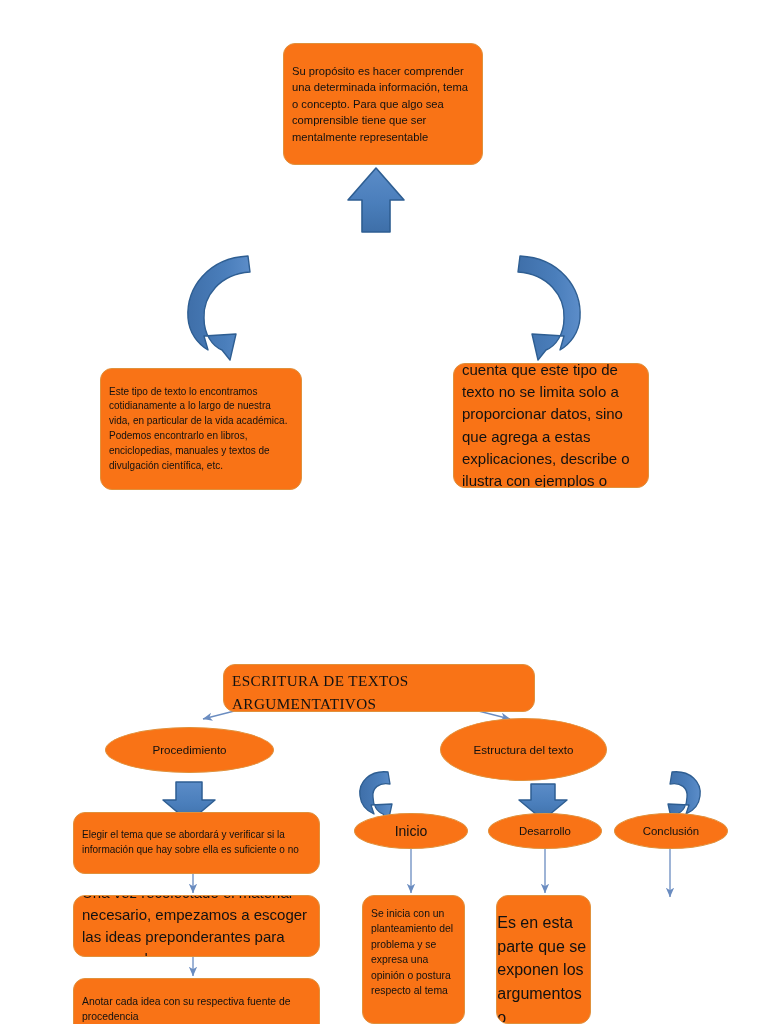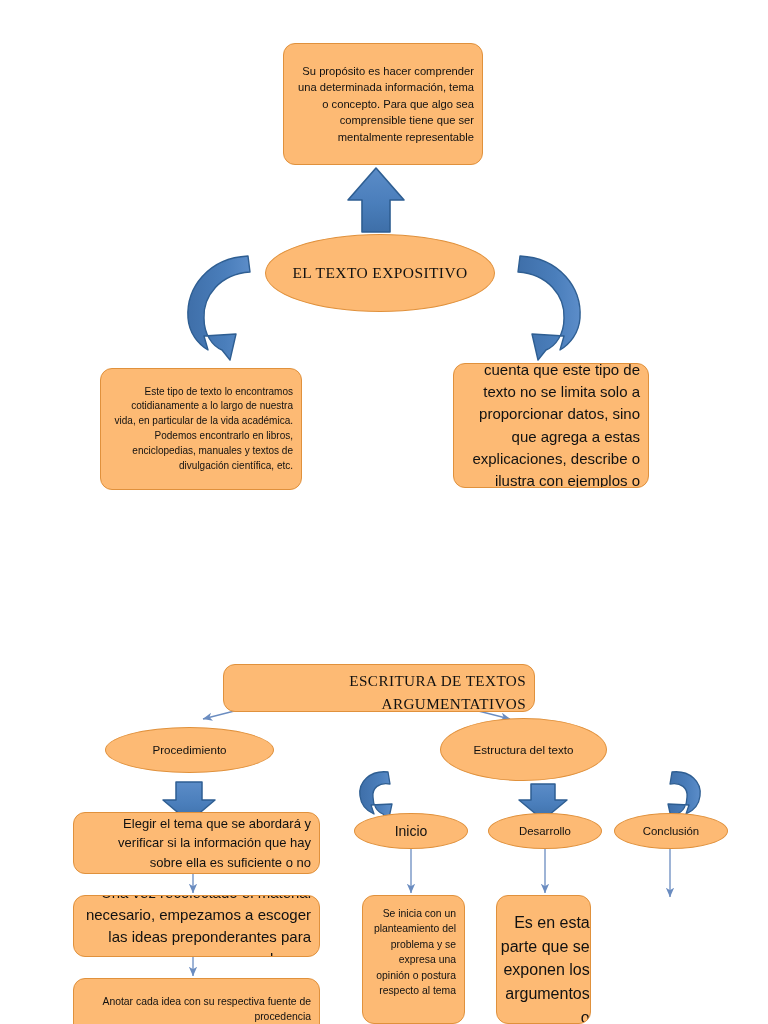--- a/index.html
+++ b/index.html
@@ -17,25 +17,25 @@
   #canvas {
     position: absolute;
     left: 0; top: 0;
     width: 768px;
     height: 1024px;
   }
   .node {
     position: absolute;
     box-sizing: border-box;
     border: 1.6px solid #E0913C;
-    background: #fdba74;
+    background: #f97316;
     display: flex;
     align-items: center;
     justify-content: center;
-    text-align: right;
+    text-align: left;
     color: #111111;
     line-height: 1.48;
     overflow: hidden;
   }
   .rrect { border-radius: 12px; }
   .ellipse { border-radius: 50%; }
   .serif {
     font-family: "Liberation Serif", serif;
     letter-spacing: 0.4px;
   }
@@ -145,23 +145,20 @@
     </g>
     <g>
       <line x1="193" y1="957" x2="193" y2="976" stroke="#6A8CC0" stroke-width="1.3" marker-end="url(#thinArrow)"></line>
     </g>
   </svg>
 
   <div class="node rrect" style="left:283px; top:43px; width:200px; height:122px; font-size:11.2px;">
     <span class="txt">Su propósito es hacer comprender una determinada información, tema o concepto. Para que algo sea comprensible tiene que ser mentalmente representable</span>
   </div>
 
-  <div class="node ellipse serif" style="left:265px; top:234px; width:230px; height:78px; font-size:15.5px;">
-    <span class="txt">EL TEXTO EXPOSITIVO</span>
-  </div>
 
   <div class="node rrect" style="left:100px; top:368px; width:202px; height:122px; font-size:10px;">
     <span class="txt">Este tipo de texto lo encontramos cotidianamente a lo largo de nuestra vida, en particular de la vida académica. Podemos encontrarlo en libros, enciclopedias, manuales y textos de divulgación científica, etc.</span>
   </div>
 
   <div class="node rrect" style="left:453px; top:363px; width:196px; height:125px; font-size:15px;">
     <span class="txt">Es importante tener en cuenta que este tipo de texto no se limita solo a proporcionar datos, sino que agrega a estas explicaciones, describe o ilustra con ejemplos o analogías.</span>
   </div>
 
   <div class="node rrect serif" style="left:223px; top:664px; width:312px; height:48px; font-size:15.2px; align-items:flex-start;">
@@ -169,21 +166,21 @@
   </div>
 
   <div class="node ellipse" style="left:105px; top:727px; width:169px; height:46px; font-size:11.6px;">
     <span class="txt">Procedimiento</span>
   </div>
 
   <div class="node ellipse" style="left:440px; top:718px; width:167px; height:63px; font-size:11.6px;">
     <span class="txt">Estructura del texto</span>
   </div>
 
-  <div class="node rrect" style="left:73px; top:812px; width:247px; height:62px; font-size:13px;">
+  <div class="node rrect" style="left:73px; top:812px; width:247px; height:62px; font-size:10px;">
     <span class="txt">Elegir el tema que se abordará y verificar si la información que hay sobre ella es suficiente o no</span>
   </div>
 
   <div class="node rrect" style="left:73px; top:895px; width:247px; height:62px; font-size:15px;">
     <span class="txt">Una vez recolectado el material necesario, empezamos a escoger las ideas preponderantes para expresar lo que</span>
   </div>
 
   <div class="node rrect" style="left:73px; top:978px; width:247px; height:62px; font-size:10.4px;">
     <span class="txt">Anotar cada idea con su respectiva fuente de procedencia</span>
   </div>

